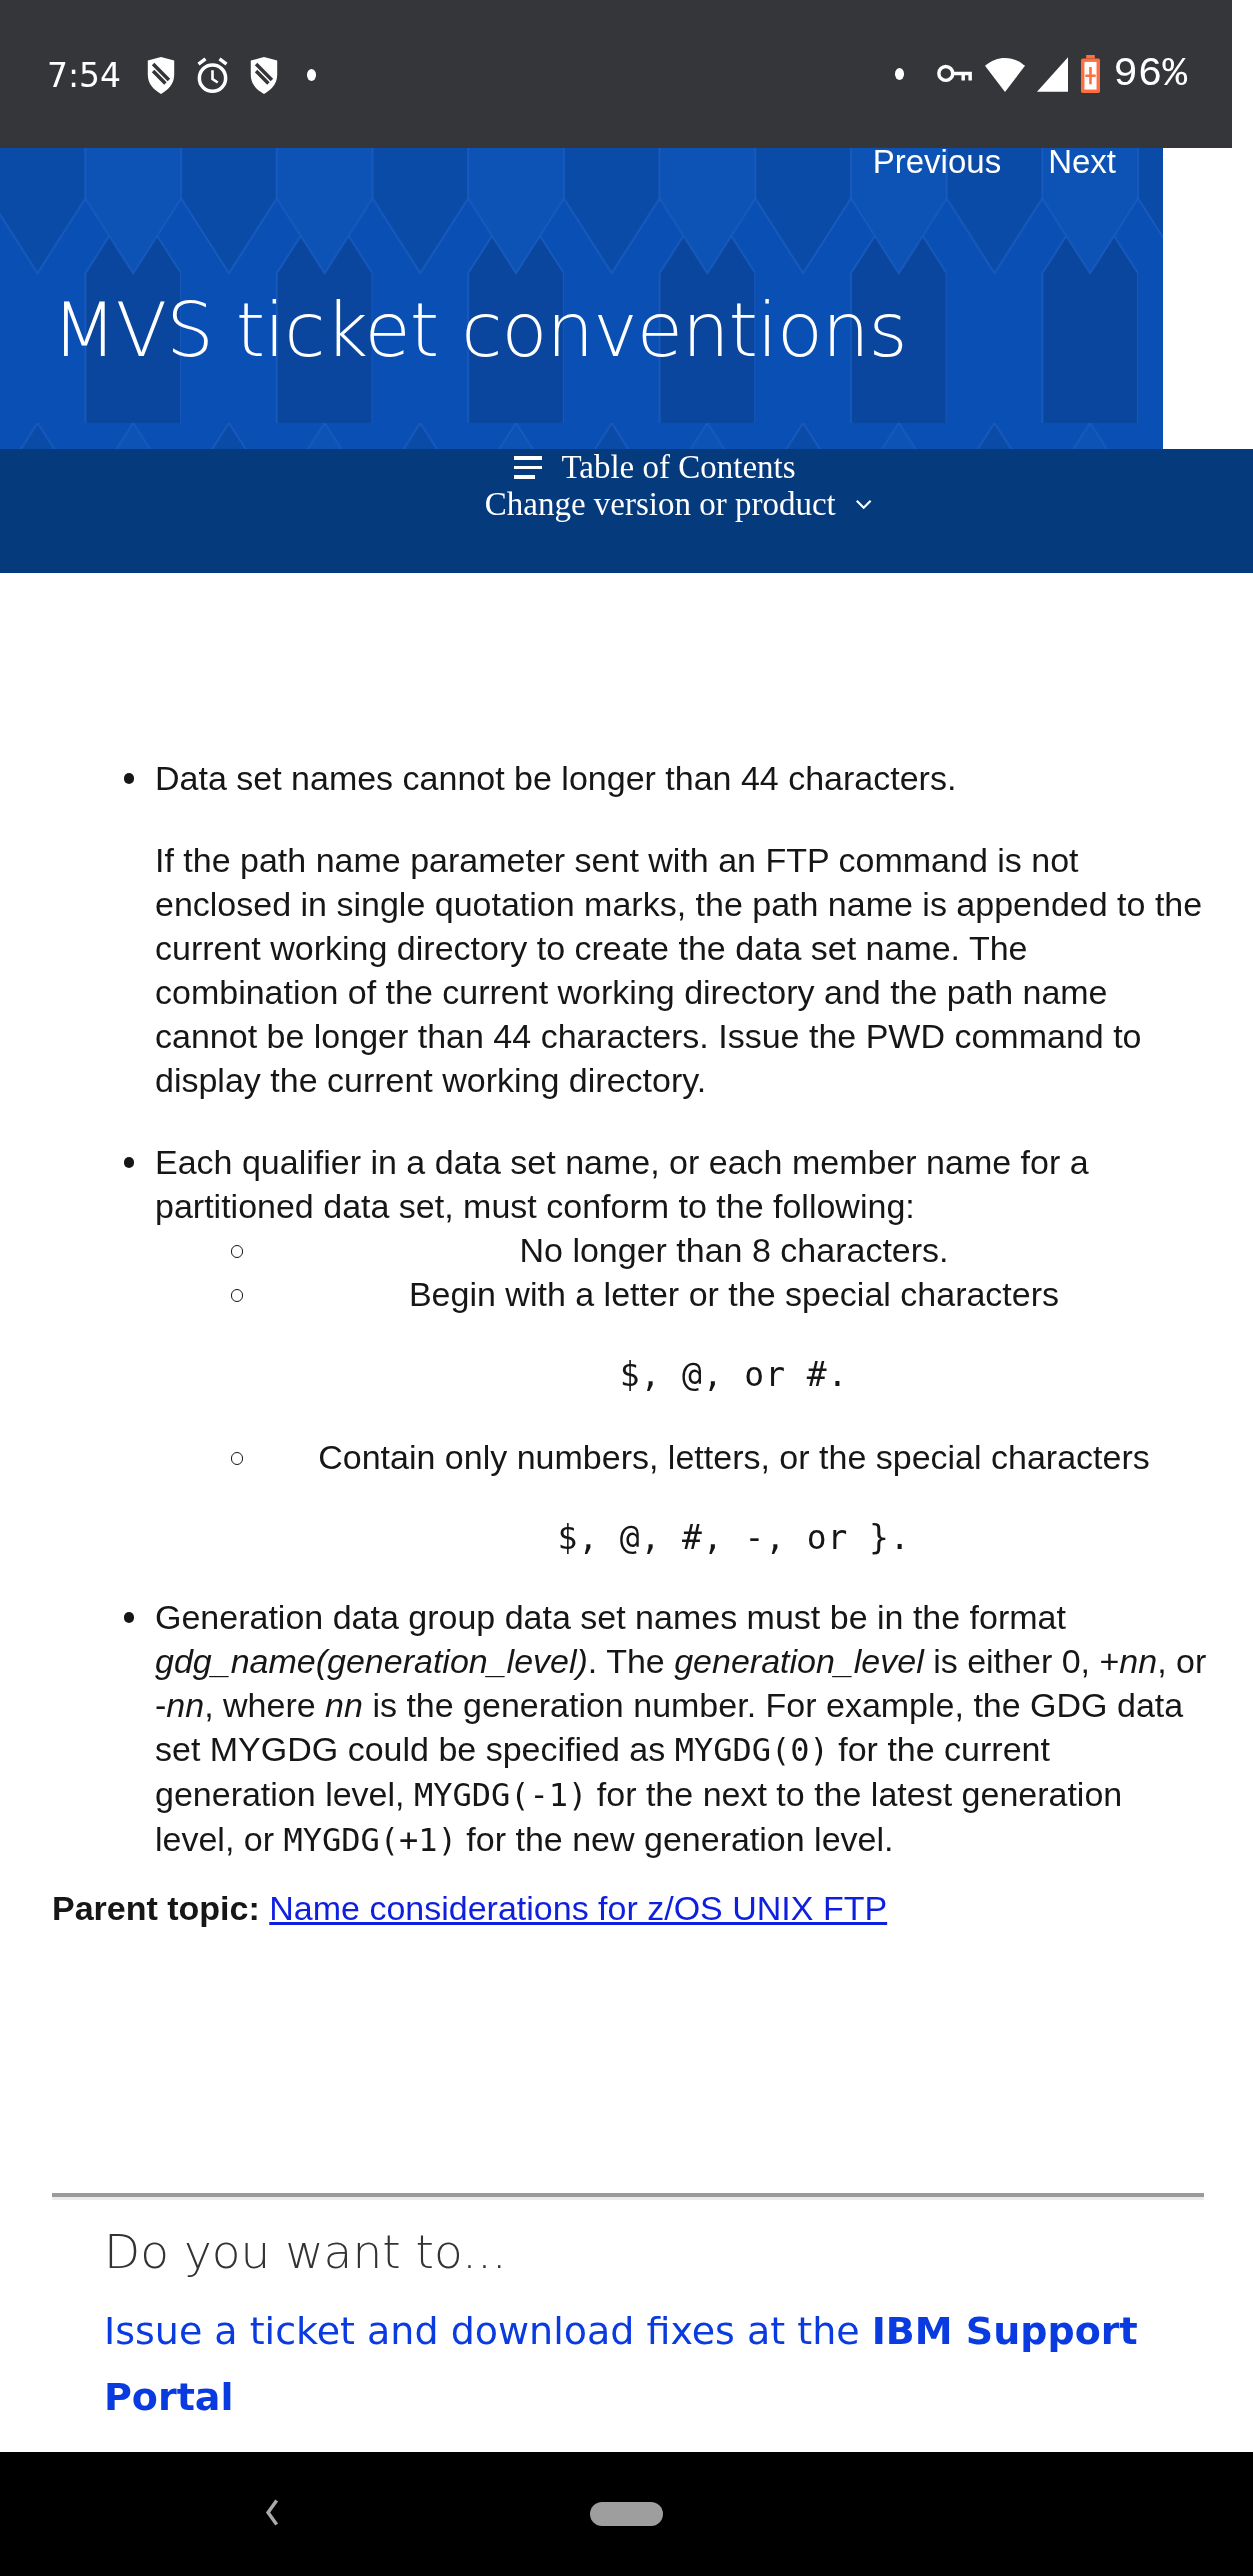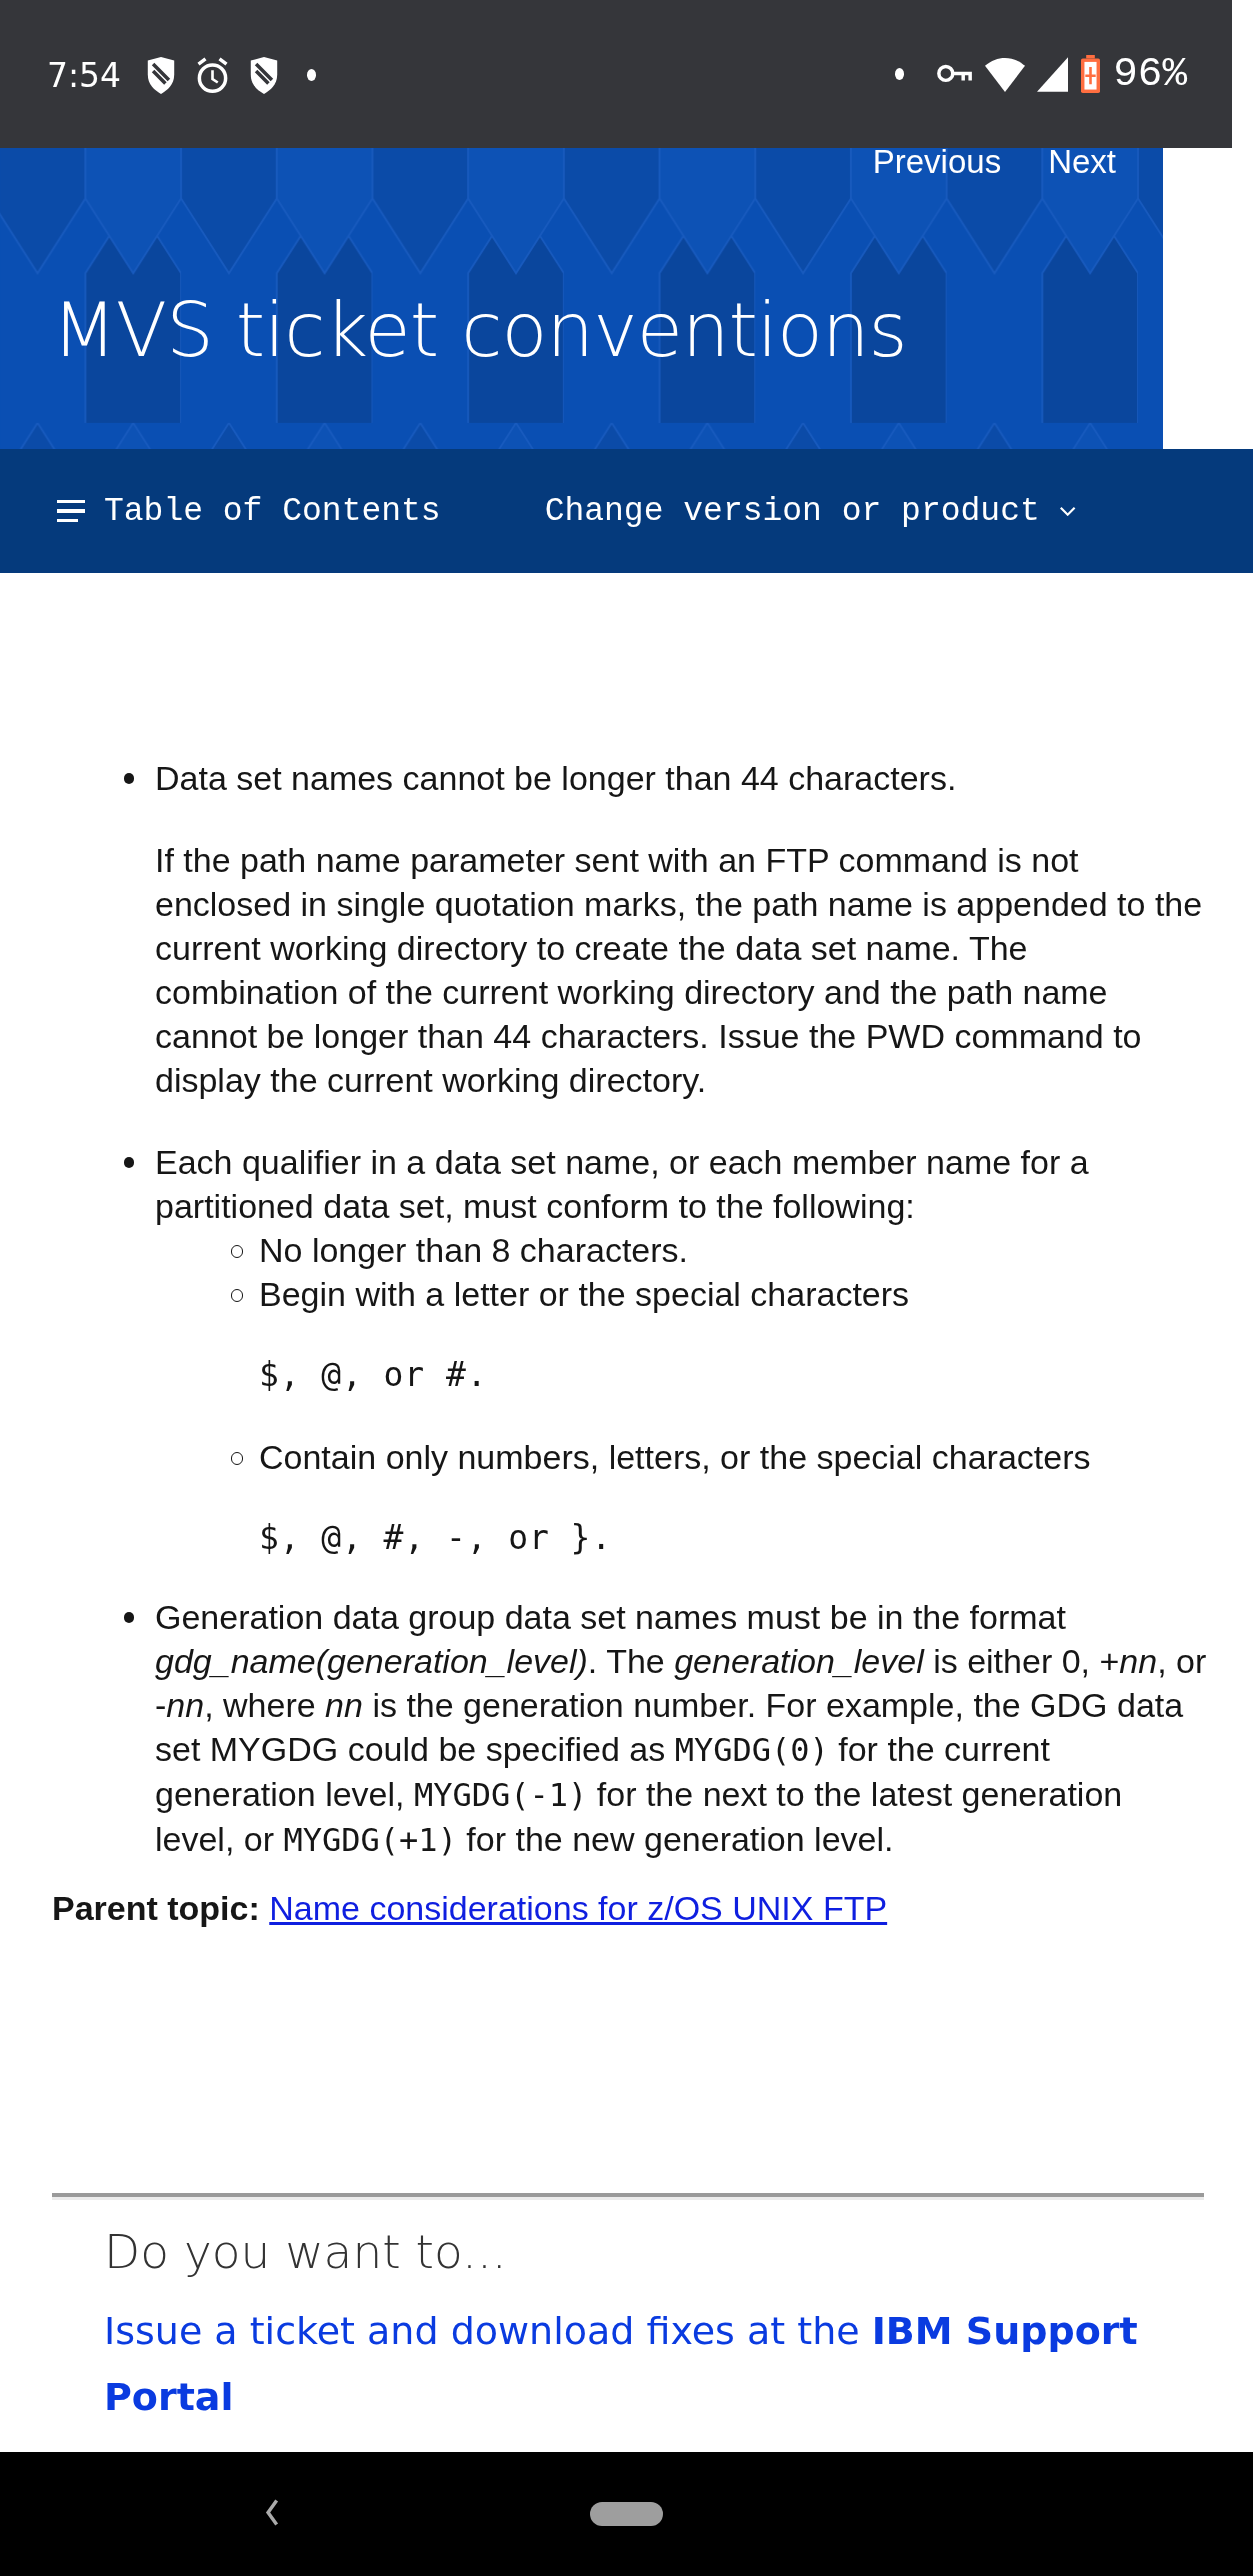--- a/index.html
+++ b/index.html
@@ -15,35 +15,35 @@
   .dot { width: 9.6px; height: 12.2px; background: #fff; border-radius: 50%; display: inline-block; }
 
   
   .hero { position: absolute; top: 148px; left: 0; width: 1163px; height: 301px; background: #0a4fb3; overflow: hidden; }
   .hero svg.pattern { position: absolute; inset: 0; }
   .hero-nav { position: absolute; top: 0; right: 47px; display: flex; gap: 47px; font-size: 33px; color: #fff; line-height: 1; }
   .hero-nav span { position: relative; top: -3.5px; }
   .hero-title { position: absolute; left: 52px; top: 138px; font-size: 75px; color: #fff; font-family: "DejaVu Sans", sans-serif; font-weight: 300; letter-spacing: -0.9px; }
 
   
-  .toc-bar { position: absolute; top: 449px; left: 0; width: 1253px; height: 124px; background: #053a7c; display: flex; align-items: center; color: #fff; font-family: Liberation Mono, monospace; font-size: 33px; }
+  .toc-bar { position: absolute; top: 449px; left: 0; width: 1253px; height: 124px; background: #053a7c; display: flex; align-items: center; color: #fff; font-family: Liberation Serif, serif; font-size: 33px; flex-direction: column; }
   .toc-btn { display: flex; align-items: center; margin-left: 57px; gap: 19px; }
   .toc-icon { display: flex; flex-direction: column; gap: 6.1px; }
   .toc-icon i { display: block; height: 3.5px; background: #fff; }
   .version-btn { display: flex; align-items: center; margin-left: 104px; gap: 19px; }
 
   
   .content { position: absolute; top: 714px; left: 52px; width: 1157px; font-size: 34px; line-height: 44px; color: #161616; font-family: "Liberation Sans", sans-serif; }
   .content p { margin: 0; }
   .tm { font-size: 17.4px; vertical-align: 14px; }
   ul.main-list { list-style: none; margin-top: 42px; padding-left: 103px; }
   ul.main-list > li { position: relative; margin-bottom: 38px; }
   ul.main-list > li::before { content: ""; position: absolute; left: -31px; top: 17.4px; width: 10.4px; height: 10.4px; border-radius: 50%; background: #161616; }
   ul.main-list > li p + p { margin-top: 38px; }
-  ul.sub-list { list-style: none; padding-left: 104px; margin-top: 0; }
+  ul.sub-list { list-style: none; padding-left: 104px; margin-top: 0; text-align: center; }
   ul.sub-list > li { position: relative; }
   ul.sub-list > li::before { content: ""; position: absolute; left: -28px; top: 17.4px; width: 10.4px; height: 10.4px; border-radius: 50%; border: 1.7px solid #161616; }
   .codeblock { font-family: "DejaVu Sans Mono", monospace; font-size: 33px; margin: 37px 0 38px 0; letter-spacing: 0.9px; white-space: pre; }
   .mono { font-family: "DejaVu Sans Mono", monospace; font-size: 32px; }
   .parent-topic { margin-top: -3.5px; }
   .parent-topic a { color: #0f1fe0; text-decoration: underline; }
 
   
   .divider { position: absolute; top: 2193px; left: 52px; width: 1152px; height: 3.5px; background: #9a9a9a; }
   .divider::after { content: ""; position: absolute; left: 0; top: 3.5px; width: 100%; height: 3.5px; background: #ececec; }

